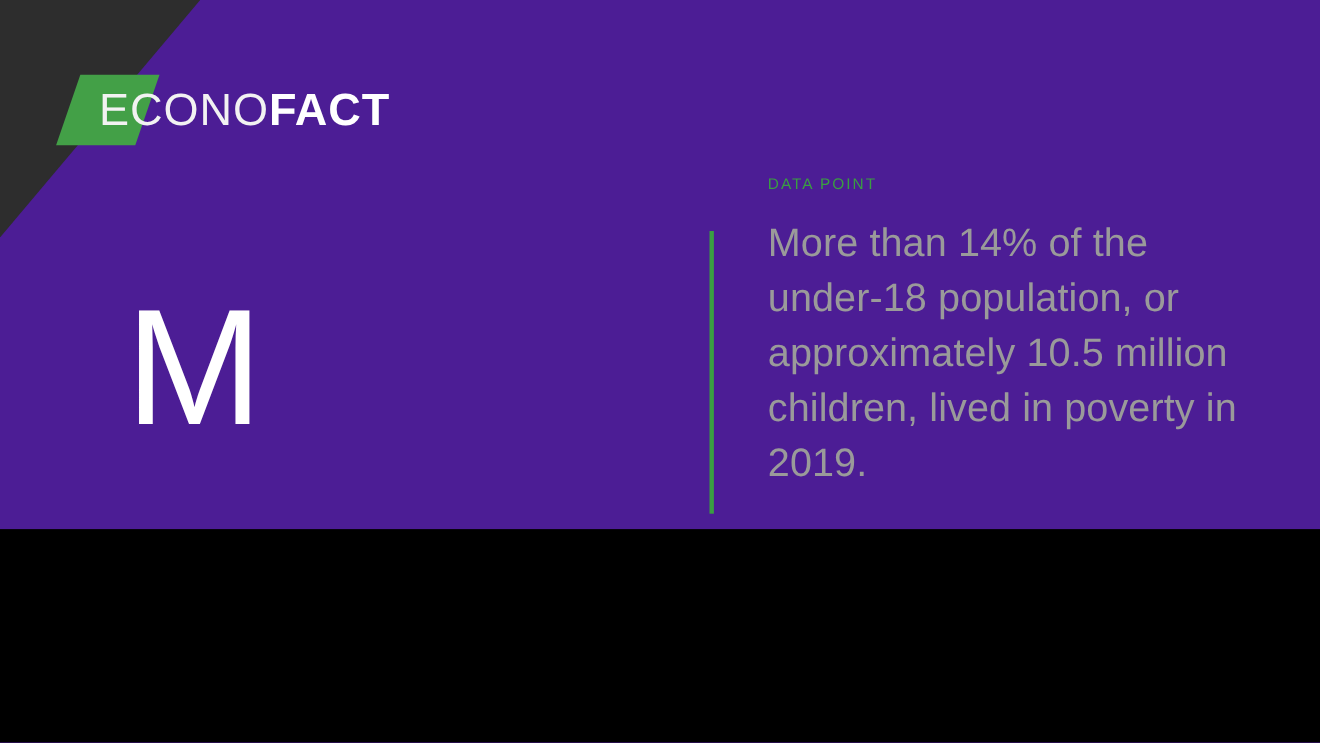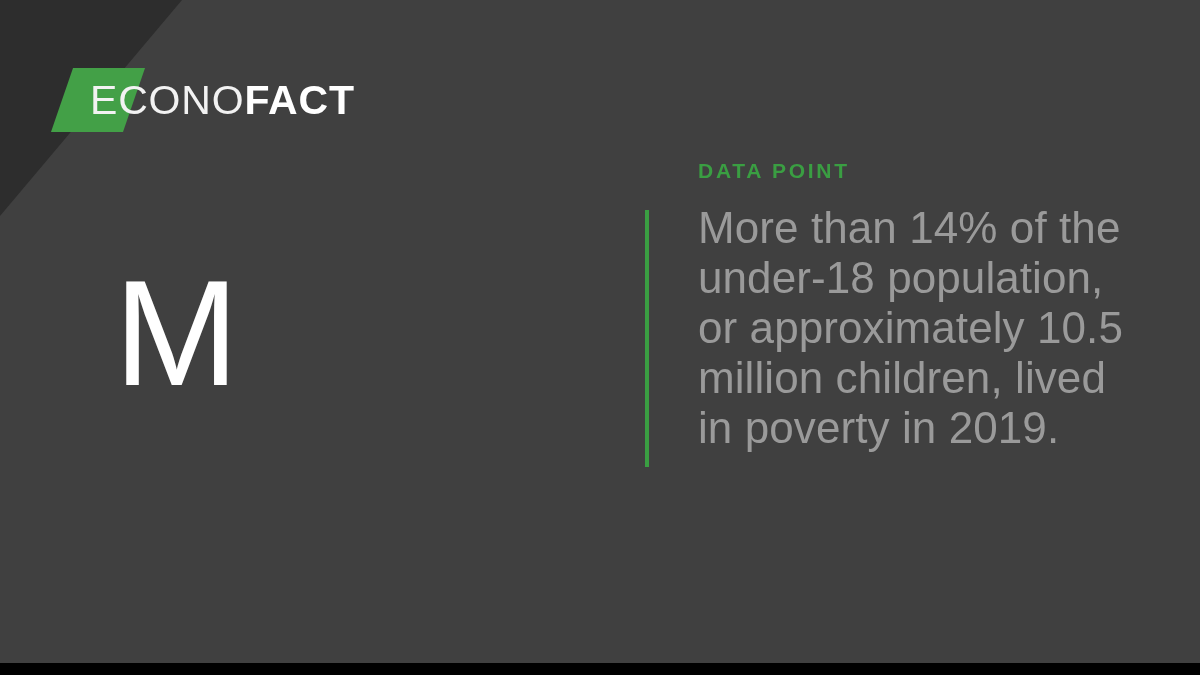--- a/index.html
+++ b/index.html
@@ -10,22 +10,22 @@
     width: 1200px;
     height: 675px;
     background: #000000;
     font-family: "Liberation Sans", sans-serif;
     overflow: hidden;
   }
 
   .card {
     position: relative;
     width: 1200px;
-    height: 663px;
-    background: #404040;
+    height: 481px;
+    background: #4c1d95;
     overflow: hidden;
   }
 
   
   .corner-triangle {
     position: absolute;
     left: 0;
     top: 0;
     width: 182px;
     height: 216px;
@@ -108,29 +108,29 @@
   }
 
   
   .panel {
     position: absolute;
     left: 698px;
     top: 160px;
     width: 450px;
   }
   .kicker {
-    font-size: 21px;
-    font-weight: 700;
+    font-size: 14px;
+    font-weight: 400;
     letter-spacing: 0.13em;
     color: #3a9e42;
     margin: 0 0 22px 0;
     line-height: 1;
   }
   .body-copy {
-    font-size: 44px;
+    font-size: 36px;
     line-height: 50px;
     font-weight: 400;
     color: #9a9a9a;
     margin: 0;
     letter-spacing: 0.002em;
   }
 </style>
 </head>
 <body>
 

